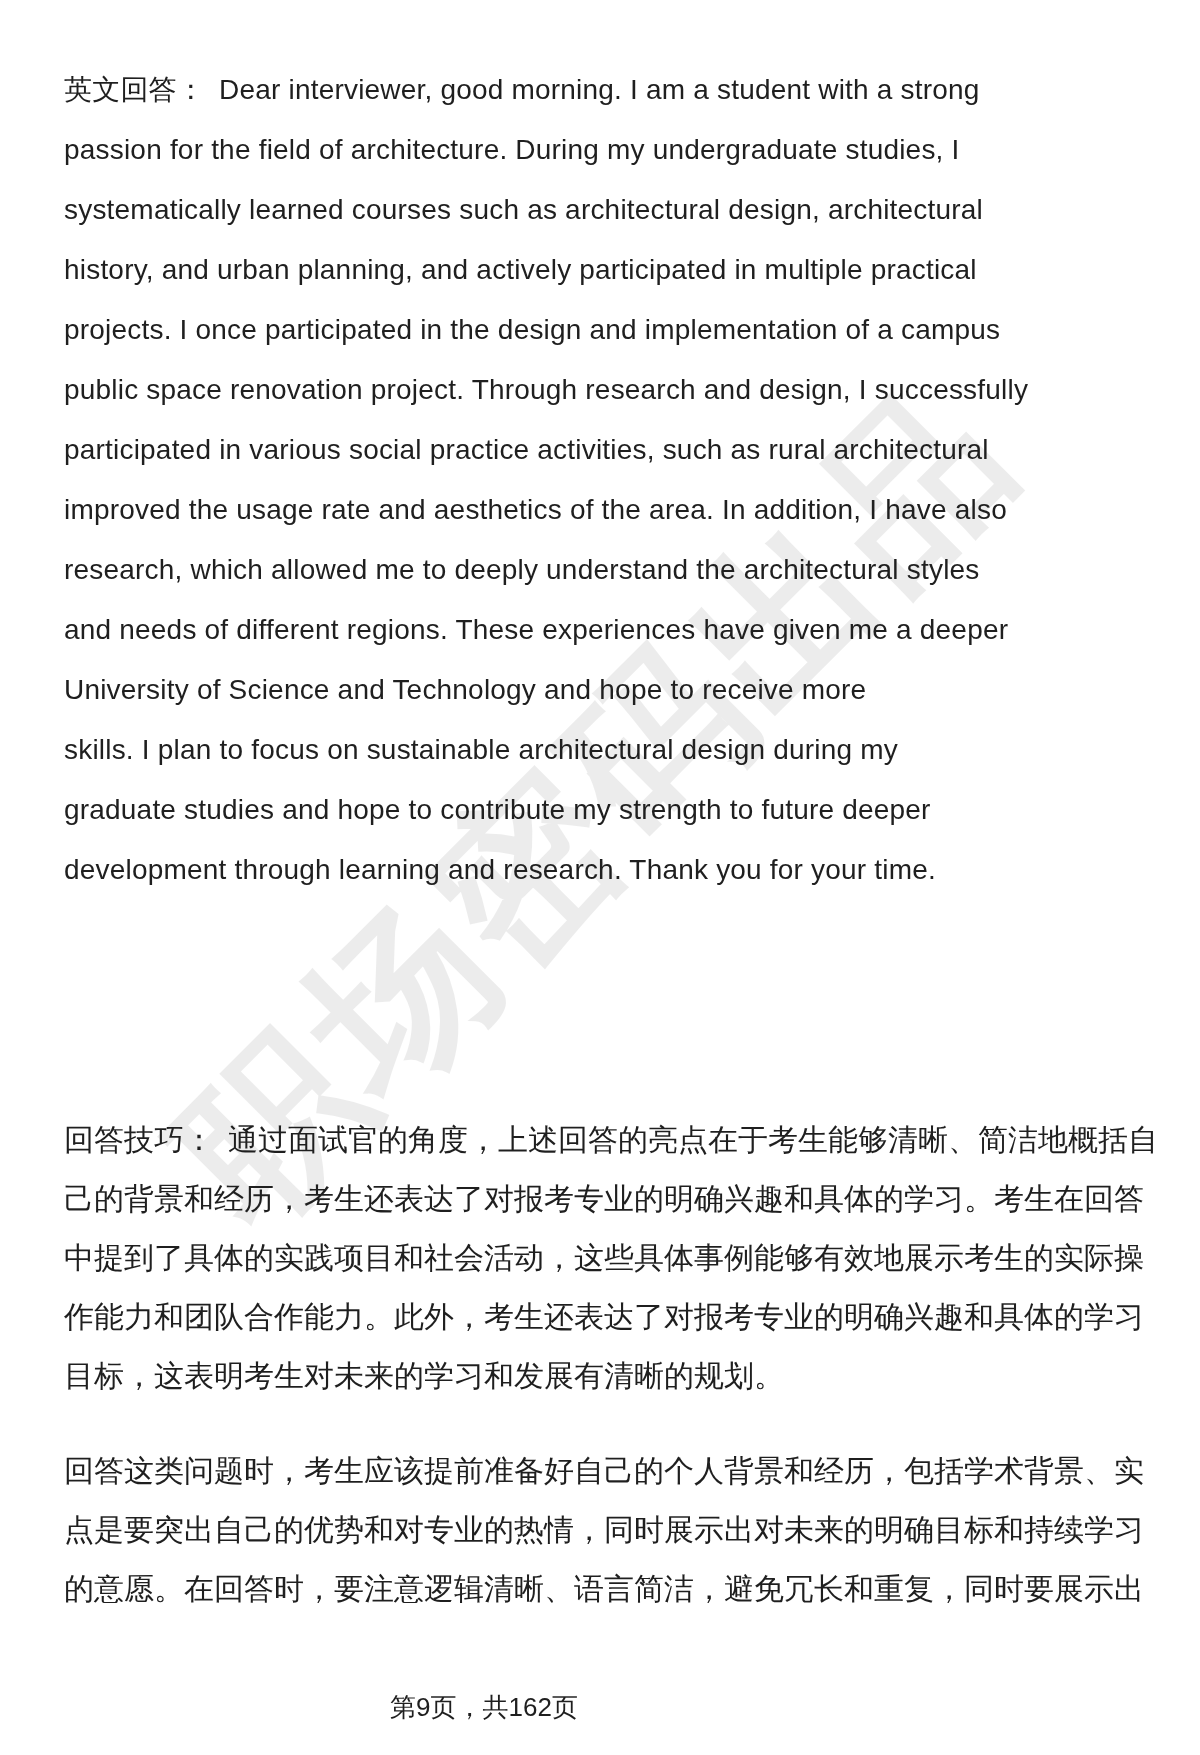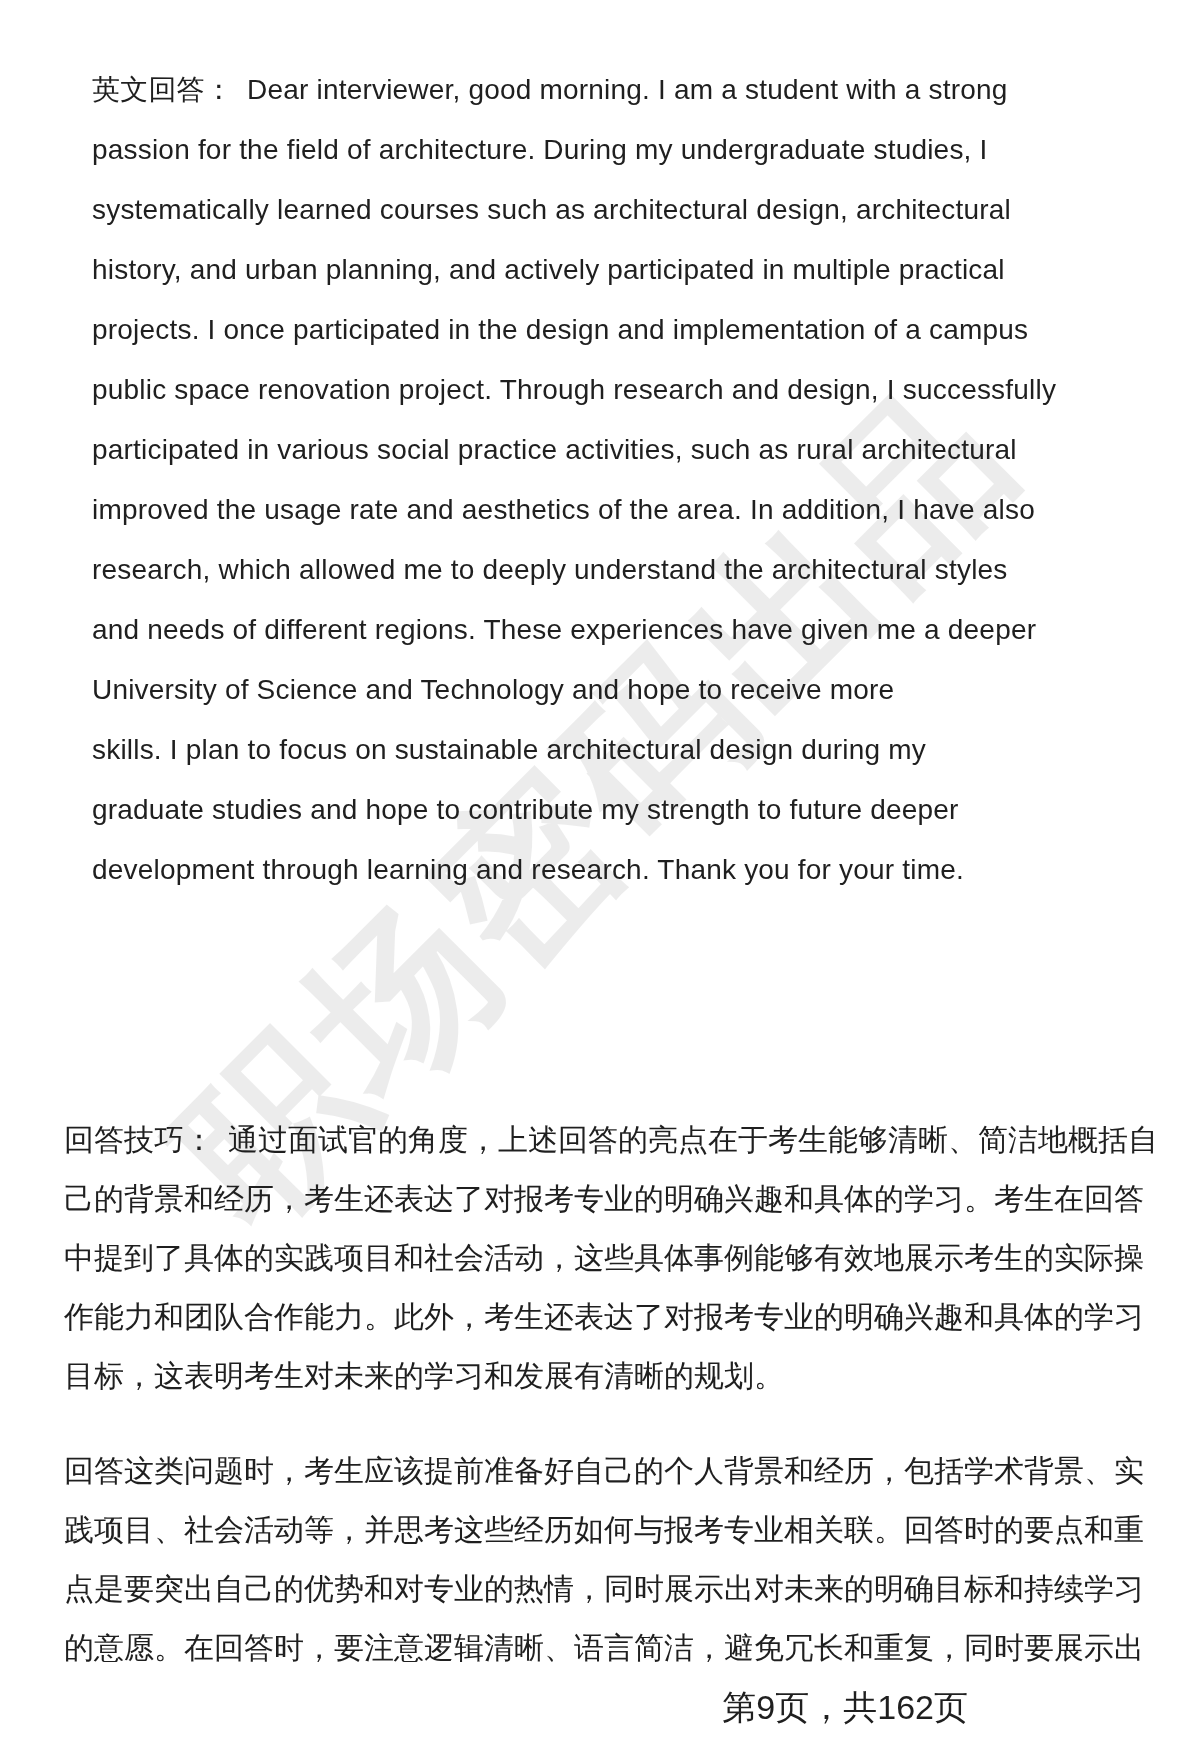--- a/index.html
+++ b/index.html
@@ -33,41 +33,40 @@
     position: absolute;
     left: 64px;
     width: 1085px;
     z-index: 1;
   }
   .para-en {
     top: 60px;
     font-size: 28px;
     line-height: 60px;
     letter-spacing: 0.2px;
-    margin-left: 28px;
   }
   .para-cn {
     font-size: 30px;
     line-height: 59px;
   }
   #para-technique { top: 1110px; }
   #para-advice   { top: 1441px; }
   .line {
     white-space: nowrap;
   }
   .para-label {
     margin-right: 14px;
   }
   .footer {
     position: absolute;
     left: 0;
     top: 1684px;
     width: 968px;
-    text-align: right;
-    font-size: 34px;
+    text-align: center;
+    font-size: 26px;
     line-height: 46px;
     z-index: 1;
   }
 </style>
 </head>
 <body>
 
 <div class="page">
 
   <div class="watermark">职场密码出品</div>
@@ -96,20 +95,19 @@
       <span class="para-label">回答技巧：</span><span>通过面试官的角度，上述回答的亮点在于考生能够清晰、简洁地概括自</span>
     </div>
     <div class="line">己的背景和经历，考生还表达了对报考专业的明确兴趣和具体的学习。考生在回答</div>
     <div class="line">中提到了具体的实践项目和社会活动，这些具体事例能够有效地展示考生的实际操</div>
     <div class="line">作能力和团队合作能力。此外，考生还表达了对报考专业的明确兴趣和具体的学习</div>
     <div class="line">目标，这表明考生对未来的学习和发展有清晰的规划。</div>
   </div>
 
   <div class="para para-cn" id="para-advice">
     <div class="line">回答这类问题时，考生应该提前准备好自己的个人背景和经历，包括学术背景、实</div>
-    <div class="line">践项目、社会活动等，并思考这些经历如何与报考专业相关联。回答时的要点和重</div>
     <div class="line">点是要突出自己的优势和对专业的热情，同时展示出对未来的明确目标和持续学习</div>
     <div class="line">的意愿。在回答时，要注意逻辑清晰、语言简洁，避免冗长和重复，同时要展示出</div>
   </div>
 
   <div class="footer">第9页，共162页</div>
 
 </div>
 
 </body></html>

